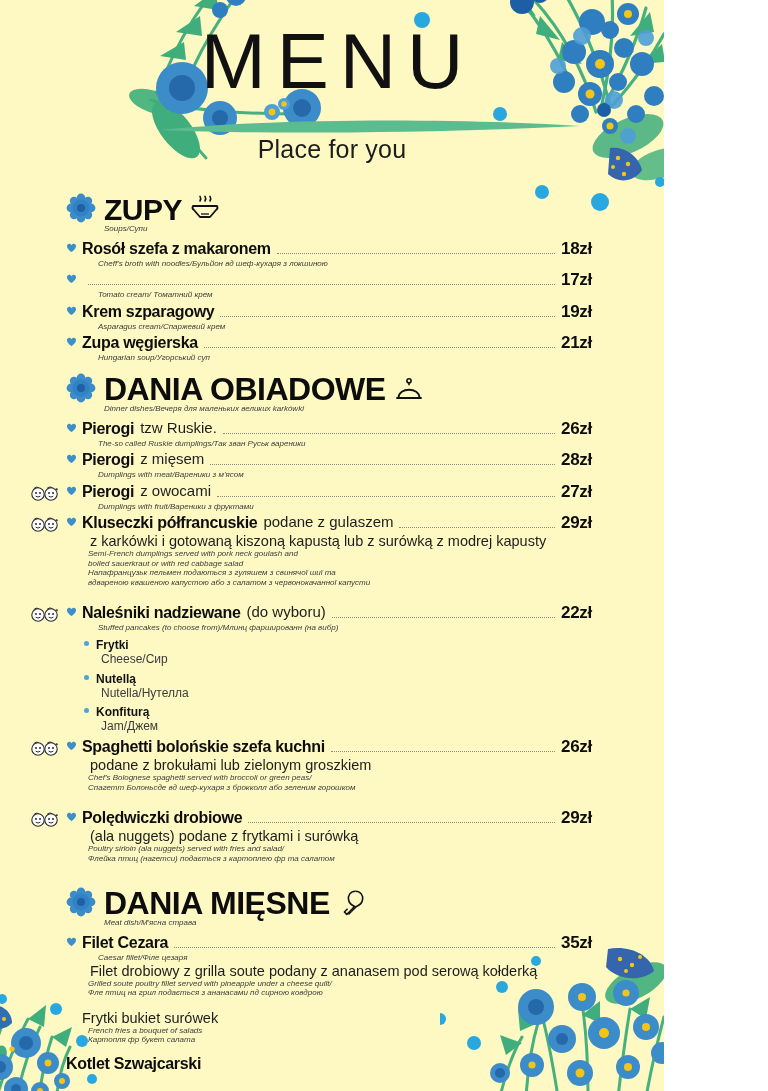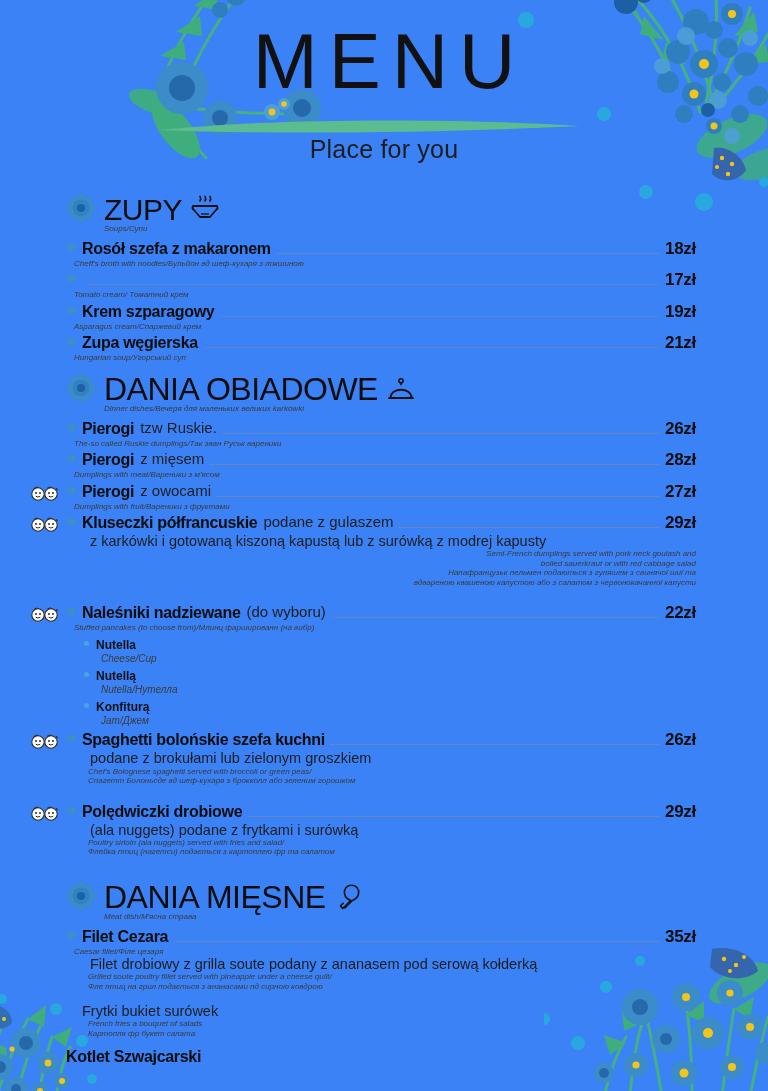--- a/index.html
+++ b/index.html
@@ -3,21 +3,21 @@
 <meta charset="utf-8">
 <style>
   html,body{margin:0;padding:0;}
   body{
     width:768px;height:1091px;
     background:#ffffff;
     font-family:"Liberation Sans", sans-serif;
     overflow:hidden;
     position:relative;
   }
-  .page{position:relative;width:768px;height:1091px;overflow:hidden;background:#3b82f6;}
+  .page{position:relative;width:664px;height:1091px;overflow:hidden;background:#fef9c3;}
 
   
   .deco{position:absolute;pointer-events:none;}
   .deco-tr{top:-14px;right:-10px;width:260px;height:230px;}
   .deco-tl{top:-20px;left:120px;width:230px;height:190px;}
   .deco-bl{bottom:-10px;left:-18px;width:240px;height:130px;}
   .deco-br{bottom:-6px;right:-6px;width:230px;height:150px;}
 
   
   .header{position:relative;height:185px;}
@@ -44,21 +44,21 @@
 
   
   .content{position:relative;padding:0 72px 0 66px;}
 
   .section-head{
     display:flex;align-items:flex-end;gap:8px;
     margin-top:8px;position:relative;
   }
   .sec-flower{width:30px;height:30px;flex:0 0 30px;margin-bottom:2px;}
   .sec-title{
-    font-size:30px;font-weight:400;letter-spacing:-.5px;color:#0d0d0d;
+    font-size:30px;font-weight:700;letter-spacing:-.5px;color:#0d0d0d;
     line-height:1;white-space:nowrap;
   }
   .sec-title.big{font-size:32px;}
   .sec-icon{width:30px;height:30px;flex:0 0 30px;margin-bottom:1px;}
   .sec-sub{
     position:absolute;left:38px;top:100%;
     font-size:8px;font-style:italic;color:#3a3a3a;white-space:nowrap;
     margin-top:-1px;
   }
   .sec-wrap{position:relative;margin-bottom:14px;}
@@ -85,29 +85,29 @@
   }
   .price{
     font-size:17px;font-weight:700;color:#0d0d0d;white-space:nowrap;letter-spacing:-.3px;
   }
   .desc{
     font-size:14.5px;color:#1d1d1d;line-height:1.12;margin-left:24px;margin-top:0px;
   }
   .trans{
     font-size:8px;font-style:italic;color:#3b3b3b;line-height:1.18;margin-left:22px;
   }
-  .trans.ind{margin-left:8px;}
+  .trans.ind{margin-left:32px;}
   .side{
     font-size:14.5px;color:#1d1d1d;line-height:1.12;margin-left:16px;margin-top:12px;
   }
   .sub-list{margin:3px 0 0 18px;}
   .sub-item{display:flex;align-items:flex-start;margin-top:2px;}
   .sub-dot{width:5px;height:5px;border-radius:50%;background:#49a6dd;flex:0 0 5px;margin:6px 7px 0 0;}
   .sub-name{font-size:12px;font-weight:700;color:#111;line-height:1.05;}
-  .sub-trans{font-size:10px;font-style:italic;color:#3b3b3b;line-height:1.1;margin-left:5px;}
+  .sub-trans{font-size:12px;color:#3b3b3b;line-height:1.1;margin-left:5px;}
   .gap-md{height:14px;}
 </style>
 </head>
 <body>
 
 <div class="page">
 
   <svg class="deco deco-tr" viewBox="0 0 260 230">
     <g stroke="#46b07f" stroke-width="3.2" fill="none" stroke-linecap="round">
       <path d="M150 6 C170 40 186 80 196 120"></path>
@@ -514,21 +514,21 @@
       <div class="item-row">
         <svg class="heart" viewBox="0 0 12 12">
             <path d="M6 11 C1 7.4 0.4 4.6 1.6 3 C2.9 1.3 5.1 1.8 6 3.5 C6.9 1.8 9.1 1.3 10.4 3 C11.6 4.6 11 7.4 6 11 Z" fill="#3d8fc9"></path>
           </svg>
         <span class="name">Kluseczki półfrancuskie</span>
         <span class="qual">podane z gulaszem</span>
         <span class="leader"></span>
         <span class="price">29zł</span>
       </div>
       <div class="desc">z karkówki i gotowaną kiszoną kapustą lub z surówką z modrej kapusty</div>
-      <div class="trans" style="white-space:pre-line;text-align:right;">Semi-French dumplings served with pork neck goulash and
+      <div class="trans" style="white-space:pre-line;">Semi-French dumplings served with pork neck goulash and
 boiled sauerkraut or with red cabbage salad
 Напафранцузьк пельмен подаються з гуляшем з свинячої шиї та
 вдвареною квашеною капустою або з салатом з  червонокачанної капусти</div>
     </div>
 
     <div class="gap-md"></div>
 
     <div class="item">
       <svg class="kid" viewBox="0 0 30 18">
         <g stroke="#2b2b2b" stroke-width="1.1" fill="#fff">
@@ -556,21 +556,21 @@
         <span class="name">Naleśniki nadziewane</span>
         <span class="qual">(do wyboru)</span>
         <span class="leader"></span>
         <span class="price">22zł</span>
       </div>
       <div class="trans ind">Stuffed pancakes (to choose from)/Млинц фаршированн (на вибр)</div>
       <div class="sub-list">
         <div class="sub-item">
           <span class="sub-dot"></span>
           <span>
-            <span class="sub-name">Nutella</span>
+            <span class="sub-name">Frytki</span>
             <div class="sub-trans">Cheese/Сир</div>
           </span>
         </div>
         <div class="sub-item">
           <span class="sub-dot"></span>
           <span>
             <span class="sub-name">Nutellą</span>
             <div class="sub-trans">Nutella/Нутелла</div>
           </span>
         </div>

